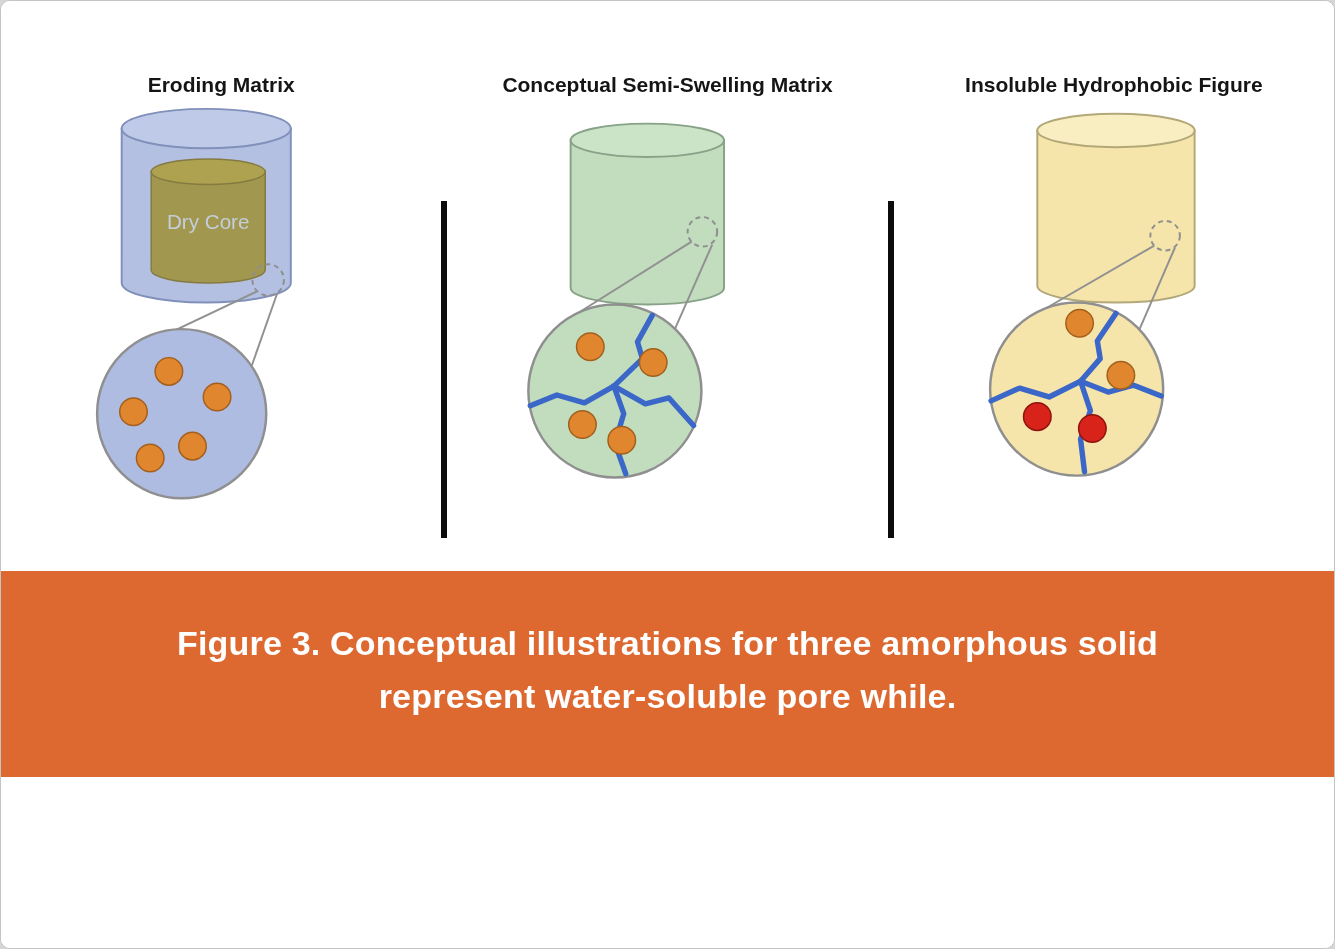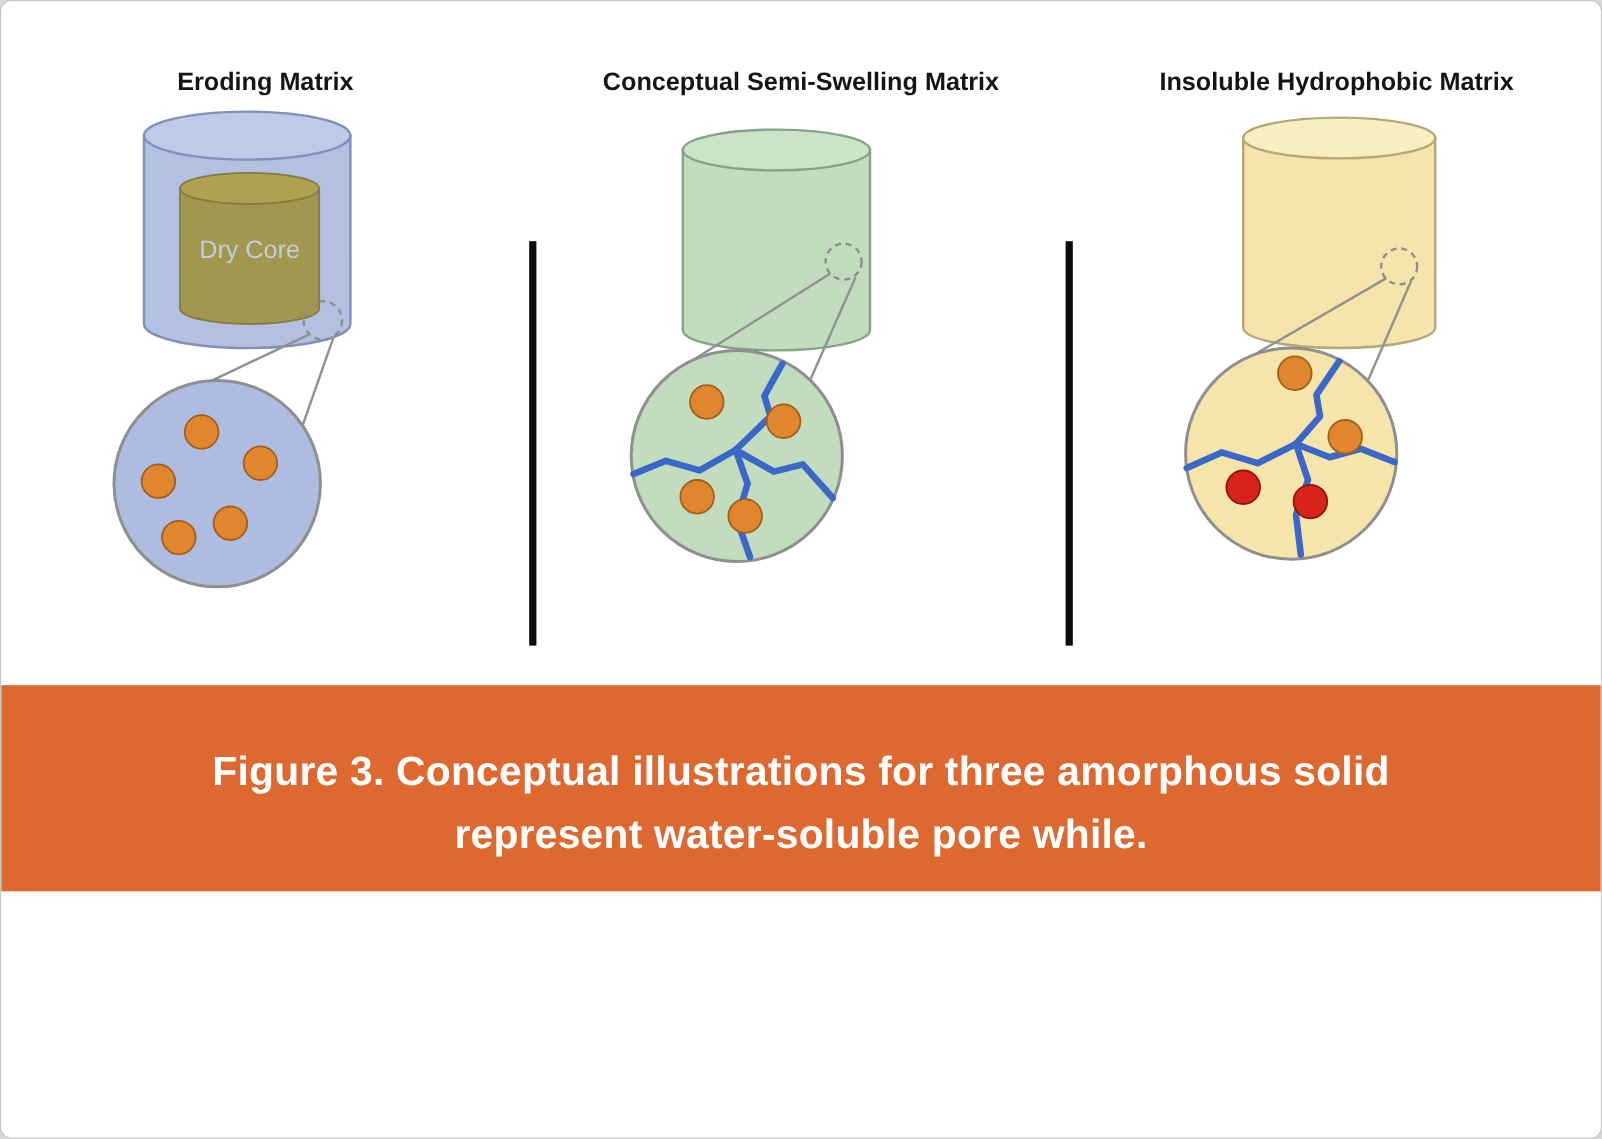--- a/index.html
+++ b/index.html
@@ -25,42 +25,42 @@
     background: #ffffff;
   }
   .panel {
     flex: 1;
     display: flex;
     flex-direction: column;
     align-items: center;
     padding-top: 56px;
   }
   .panel-title {
-    margin: 0 0 4px 0;
+    margin: 16px 0 4px 0;
     font-size: 21px;
     font-weight: bold;
     color: #151515;
     text-align: center;
     white-space: nowrap;
   }
   .divider {
     flex: none;
     width: 6px;
     height: 337px;
     margin-top: 200px;
     background: #0c0c0c;
     align-self: flex-start;
   }
   svg text {
     font-family: "Liberation Sans", sans-serif;
   }
   .caption-band {
     flex: none;
     background: #dd6930;
-    padding: 46px 40px 20px 40px;
+    padding: 46px 40px 54px 40px;
   }
   .caption-line {
     text-align: center;
     color: #ffffff;
     font-weight: bold;
     font-size: 34px;
     line-height: 53px;
     letter-spacing: 0.2px;
   }
   .bottom-strip {
@@ -125,21 +125,21 @@
           <circle cx="206" cy="266" r="14" stroke="#a35f1c" stroke-width="1.5" fill="#e0862f"></circle>
           <circle cx="134" cy="329" r="14" stroke="#a35f1c" stroke-width="1.5" fill="#e0862f"></circle>
           <circle cx="174" cy="345" r="14" stroke="#a35f1c" stroke-width="1.5" fill="#e0862f"></circle>
         </g>
       </svg>
     </section>
 
     <div class="divider"></div>
 
     <section class="panel">
-      <h3 class="panel-title">Insoluble Hydrophobic Matrix</h3>
+      <h3 class="panel-title">Insoluble Hydrophobic Figure</h3>
       <svg width="440" height="478" viewBox="0 0 440 478">
         <g>
           <path d="M142,30 V188 A80,17 0 0 0 302,188 V30 Z" stroke="#b3a878" stroke-width="2" fill="#f6e5ab"></path>
           <ellipse cx="222" cy="30" rx="80" ry="17" stroke="#b3a878" stroke-width="2" fill="#f9edc2"></ellipse>
         </g>
         <line x1="261" y1="147" x2="128" y2="224" stroke="#919191" stroke-width="2"></line>
         <line x1="282" y1="149" x2="246" y2="232" stroke="#919191" stroke-width="2"></line>
         <circle cx="272" cy="137" r="15" fill="none" stroke="#8f8f8f" stroke-width="2" stroke-dasharray="5,4"></circle>
         <circle cx="182" cy="293" r="88" stroke="#8f8f8f" stroke-width="2.5" fill="#f6e5ab"></circle>
         <g fill="none" stroke-linecap="round" stroke-linejoin="round">

